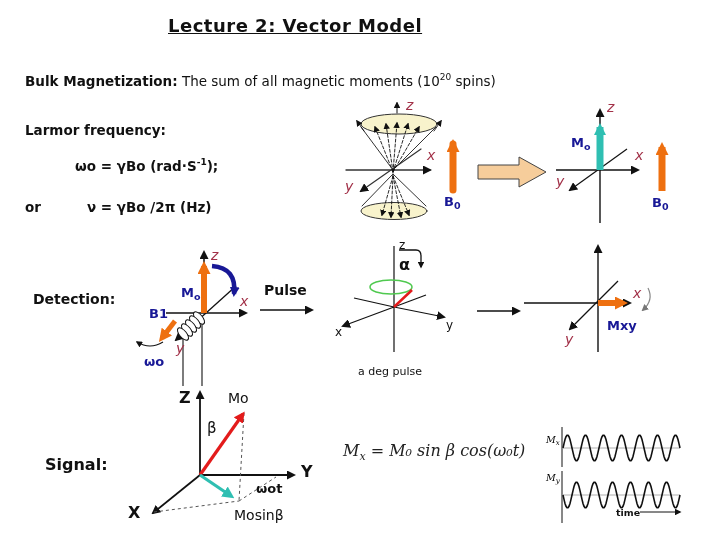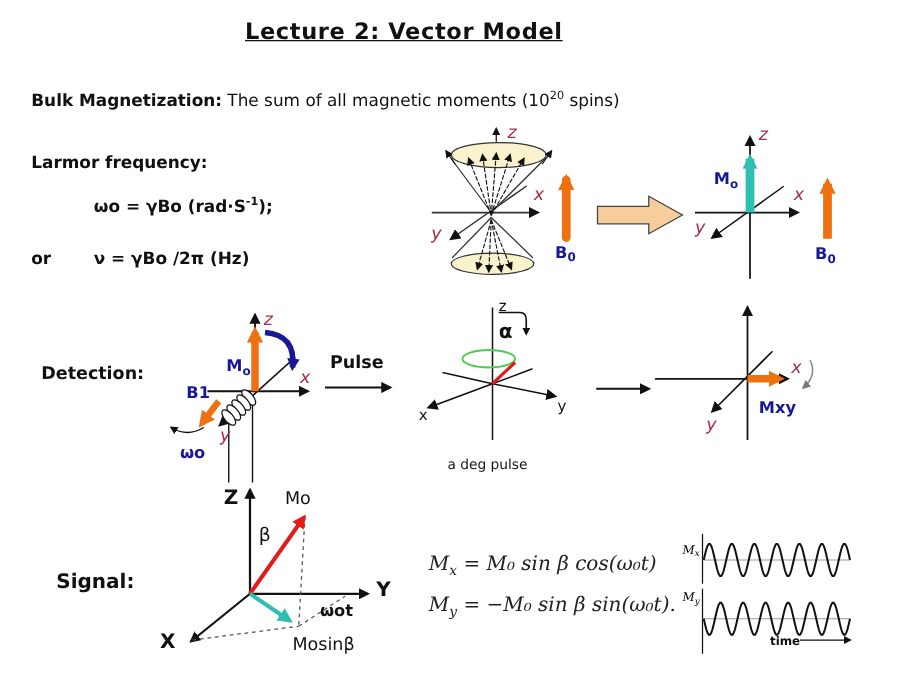--- a/index.html
+++ b/index.html
@@ -1,21 +1,21 @@
 <!DOCTYPE html>
 <html><head>
 <meta charset="utf-8">
 <style>
   html,body{margin:0;padding:0;}
   #slide{position:relative;width:720px;height:540px;background:#ffffff;overflow:hidden;
          font-family:"DejaVu Sans",sans-serif;color:#111;}
   .txt{position:absolute;white-space:nowrap;font-size:13.5px;}
   .bold{font-weight:bold;}
   #title{position:absolute;left:168px;top:15px;font-size:18px;font-weight:bold;
-         text-decoration:underline;letter-spacing:.5px;white-space:nowrap;margin-left:28px;}
+         text-decoration:underline;letter-spacing:.5px;white-space:nowrap;}
   sup{font-size:9px;}
   .cap{position:absolute;white-space:nowrap;font-size:11px;}
   #gfx{position:absolute;left:0;top:0;}
   
   text{font-family:"DejaVu Sans",sans-serif;}
   .ax{fill:#A23148;font-style:italic;font-size:14px;}
   .axb{fill:#111;font-size:12px;}
   .nv{fill:#181896;font-weight:bold;font-size:13px;}
   .nvs{fill:#181896;font-weight:bold;font-size:9.5px;}
   .blk{fill:#111;}
@@ -195,27 +195,26 @@
 
   <div class="txt" style="left:25px;top:72px">
     <b>Bulk Magnetization:</b><span> The sum of all magnetic moments (10</span><sup>20</sup><span> spins)</span>
   </div>
 
   <div class="txt bold" style="left:25px;top:122px">Larmor frequency:</div>
   <div class="txt bold" style="left:75px;top:157px">
     <span>ωo = γBo (rad·S</span><sup>-1</sup><span>);</span>
   </div>
   <div class="txt bold" style="left:25px;top:199px">
-    <span>or</span><span style="margin-left:34px">ν = γBo /2π  (Hz)</span>
+    <span>or</span><span style="margin-left:46px">ν = γBo /2π  (Hz)</span>
   </div>
 
   <div class="txt bold" style="left:33px;top:291px;font-size:14px">Detection:</div>
   <div class="txt bold" style="left:264px;top:282px;font-size:14px">Pulse</div>
   <div class="cap" style="left:358px;top:365px">a deg pulse</div>
 
   <div class="txt bold" style="left:45px;top:455px;font-size:16px">Signal:</div>
 
   <div id="equations">
     <div><i>M</i><sub>x</sub>&nbsp;<span>= M₀ sin β cos(ω₀t)</span></div>
-    <div><i>M</i><sub>y</sub>&nbsp;<span>= −M₀ sin β sin(ω₀t).</span></div>
   </div>
 
 </div>
 
 </body></html>

